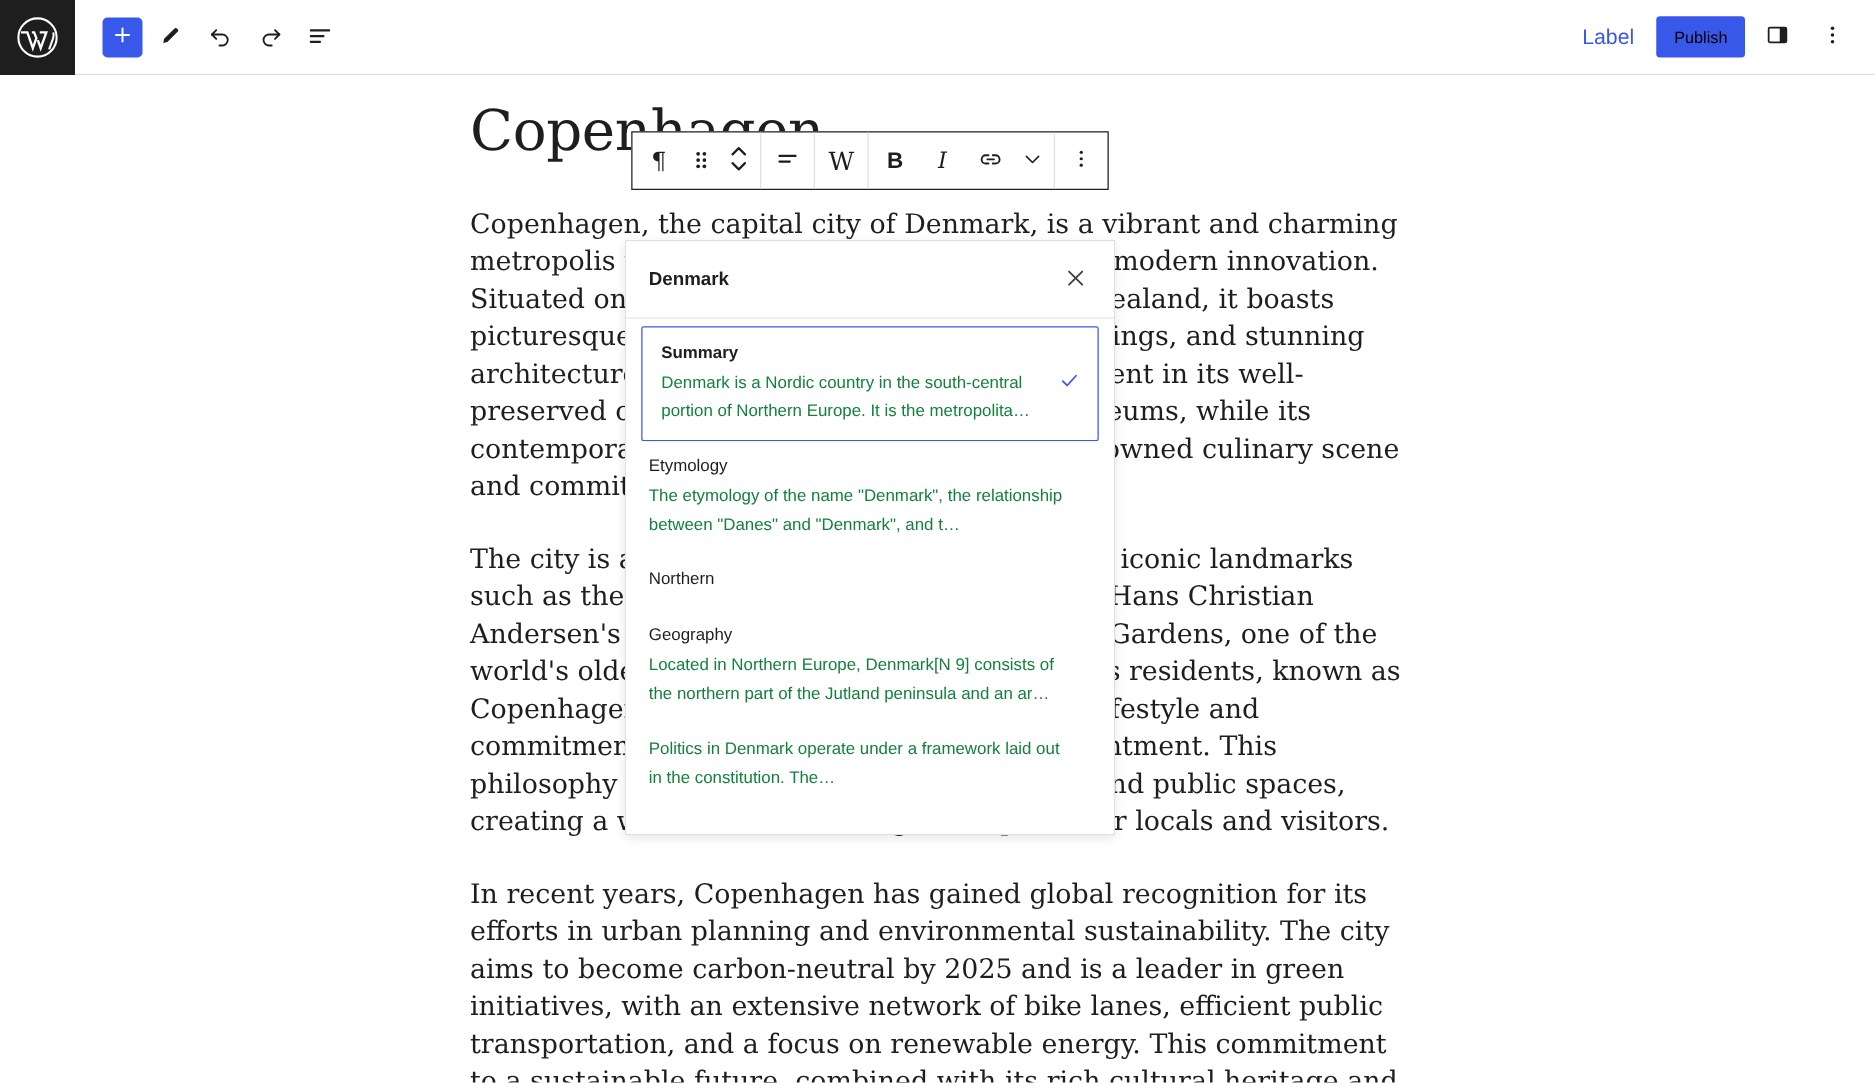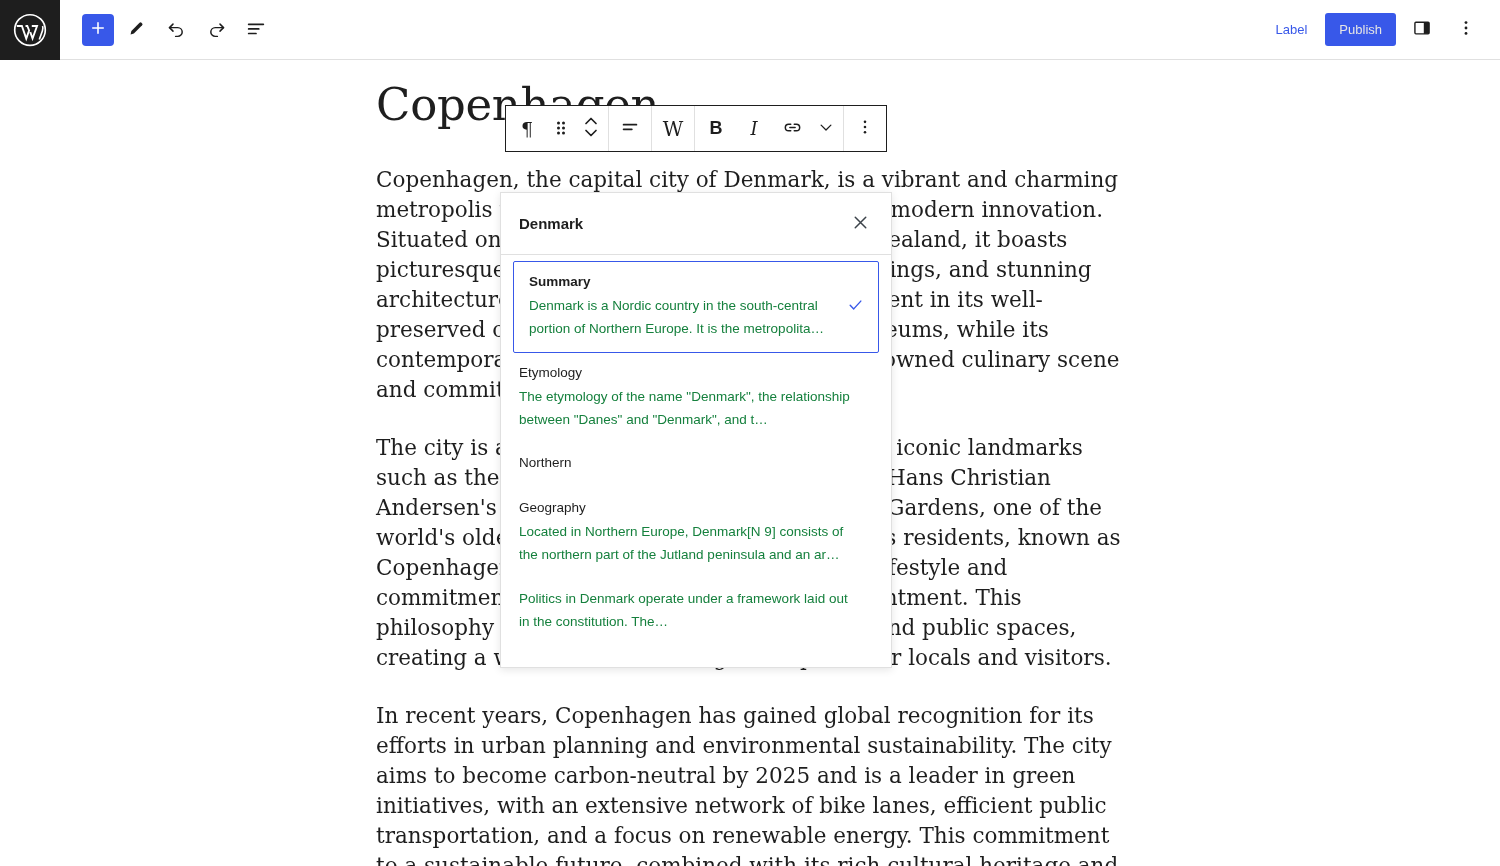--- a/index.html
+++ b/index.html
@@ -49,29 +49,29 @@
     width: 32px; height: 32px;
   }
   .tb-right {
     margin-left: auto;
     display: flex; align-items: center;
     gap: 8px;
     padding-right: 16px;
   }
   .label-link {
     color: #3858e9;
-    font-size: 13px;
+    font-size: 17px;
     padding: 6px 10px;
     cursor: pointer;
     background: none; border: none;
     font-family: "Liberation Sans", sans-serif;
   }
   .publish-btn {
     background: #3858e9;
-    color: #e5e5e5;
+    color: #000000;
     font-size: 13px;
     border: none;
     border-radius: 3px;
     padding: 9px 14px;
     cursor: pointer;
     font-family: "Liberation Sans", sans-serif;
   }
   .icon-sq {
     width: 36px; height: 36px;
     display: flex; align-items: center; justify-content: center;

